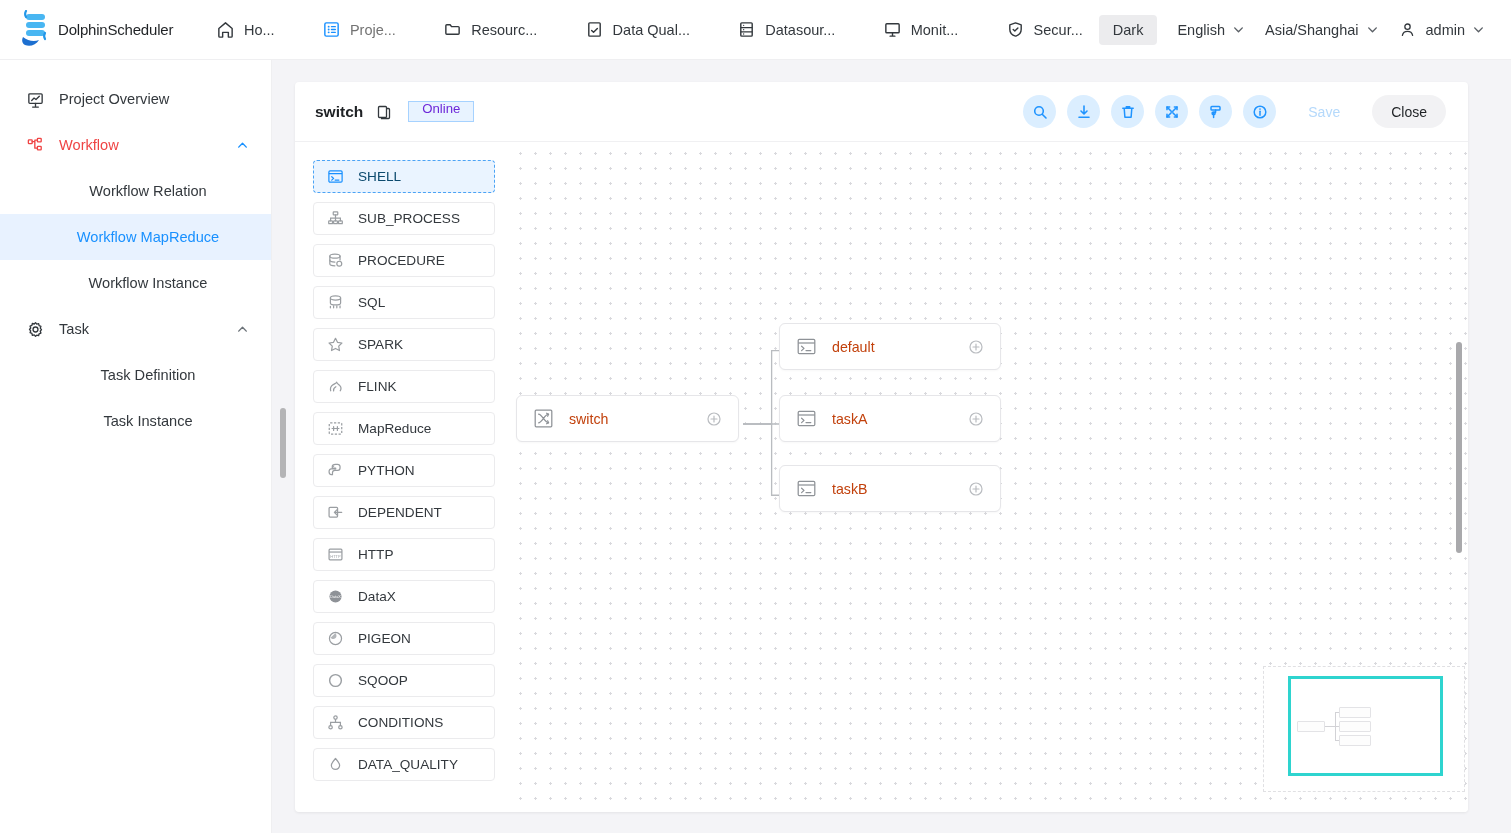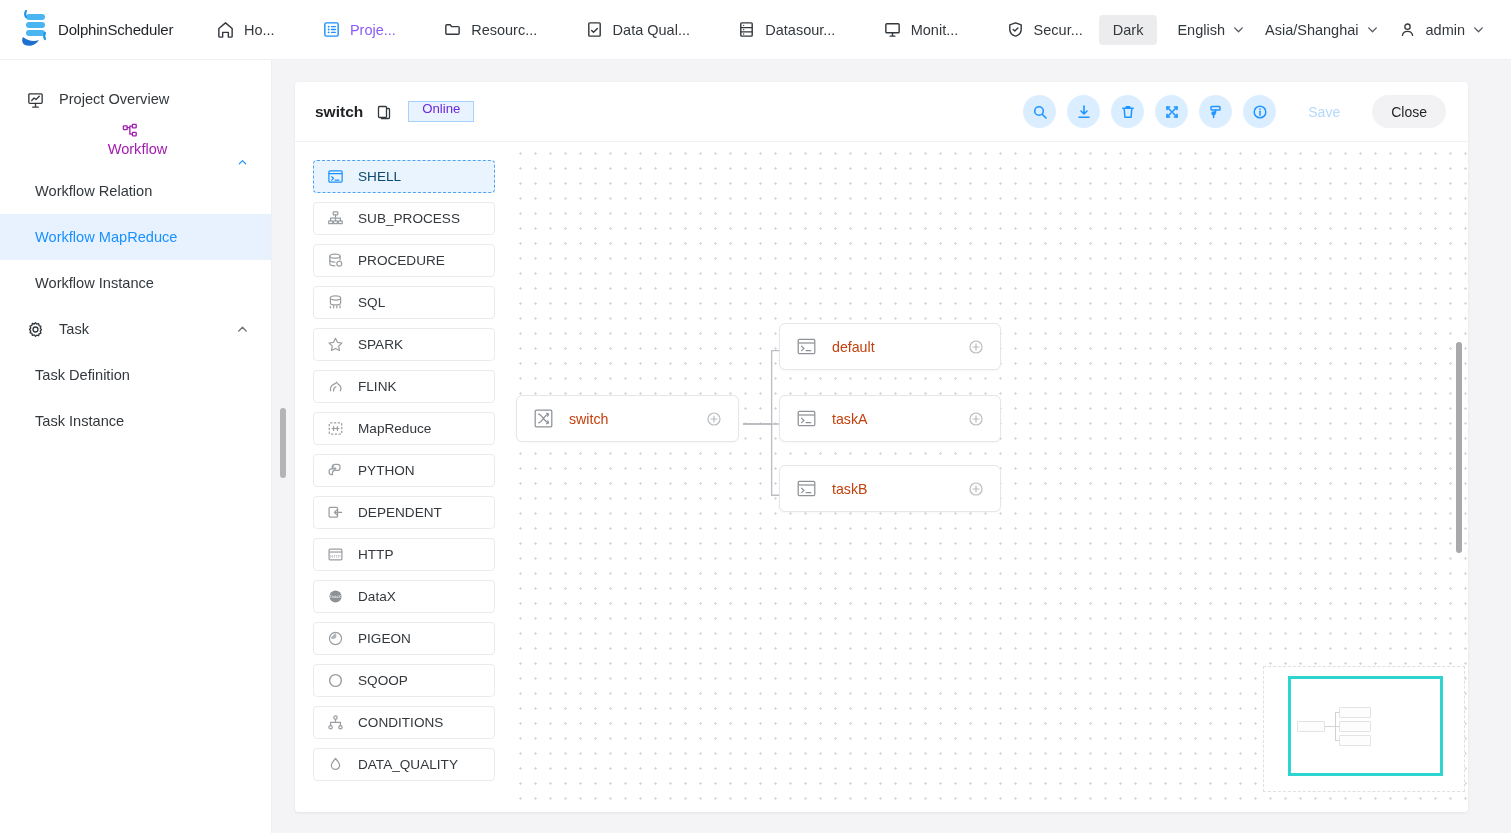--- a/index.html
+++ b/index.html
@@ -22,21 +22,21 @@
   .brand-logo { width: 42px; height: 40px; flex: none; }
   .brand-name { font-size: 15px; font-weight: normal; letter-spacing: -0.2px; color: #1f2225; margin-left: 2px; }
 
   .nav-items { display: flex; align-items: center; flex: 1; height: 100%; justify-content: space-between; }
   .nav-item {
     display: flex; align-items: center; gap: 9px;
     height: 100%; padding: 0 16px; cursor: pointer;
     font-size: 14.5px; color: #33383d; white-space: nowrap;
   }
   .nav-item .ico { width: 19px; height: 19px; display: block; flex: none; }
-  .nav-item.active { color: #8b5cf6; }
+  .nav-item.active { color: #737373; }
   .nav-item.active .ico { color: #1890ff; }
 
   .nav-right { display: flex; align-items: center; gap: 0; padding-right: 16px; flex: none; }
   .theme-toggle {
     background: #ececee; border-radius: 4px; padding: 7px 14px;
     font-size: 14.5px; color: #33383d; cursor: pointer; margin-right: 10px;
   }
   .selector {
     display: flex; align-items: center; gap: 7px; padding: 6px 10px;
     font-size: 14.5px; color: #33383d; cursor: pointer; white-space: nowrap;
@@ -52,22 +52,22 @@
     width: 272px; flex: none; background: #ffffff;
     border-right: 1px solid #efeff1; padding-top: 16px;
     position: relative;
   }
   .side-item {
     display: flex; align-items: center; height: 46px;
     padding: 0 22px 0 26px; font-size: 14.6px; color: #33383d;
     cursor: pointer; position: relative;
   }
   .side-item .sico { width: 19px; height: 19px; flex: none; margin-right: 14px; }
-  .side-item.group-open { color: #a21caf; flex-direction: column; }
-  .side-item.sub { padding-left: 35px; }
+  .side-item.group-open { color: #ef4444; }
+  .side-item.sub { padding-left: 47px; justify-content: center; }
   .side-item.sub.active {
     background: #e8f2ff; color: #1890ff;
   }
   .side-item .arrow { margin-left: auto; width: 13px; height: 13px; color: #6b7278; }
   .side-item.group-open .arrow { color: #1890ff; }
 
   .sidebar-scrollbar {
     position: absolute; left: 280px; top: 348px;
     width: 6px; height: 70px; border-radius: 3px; background: #b4b4b6;
   }

